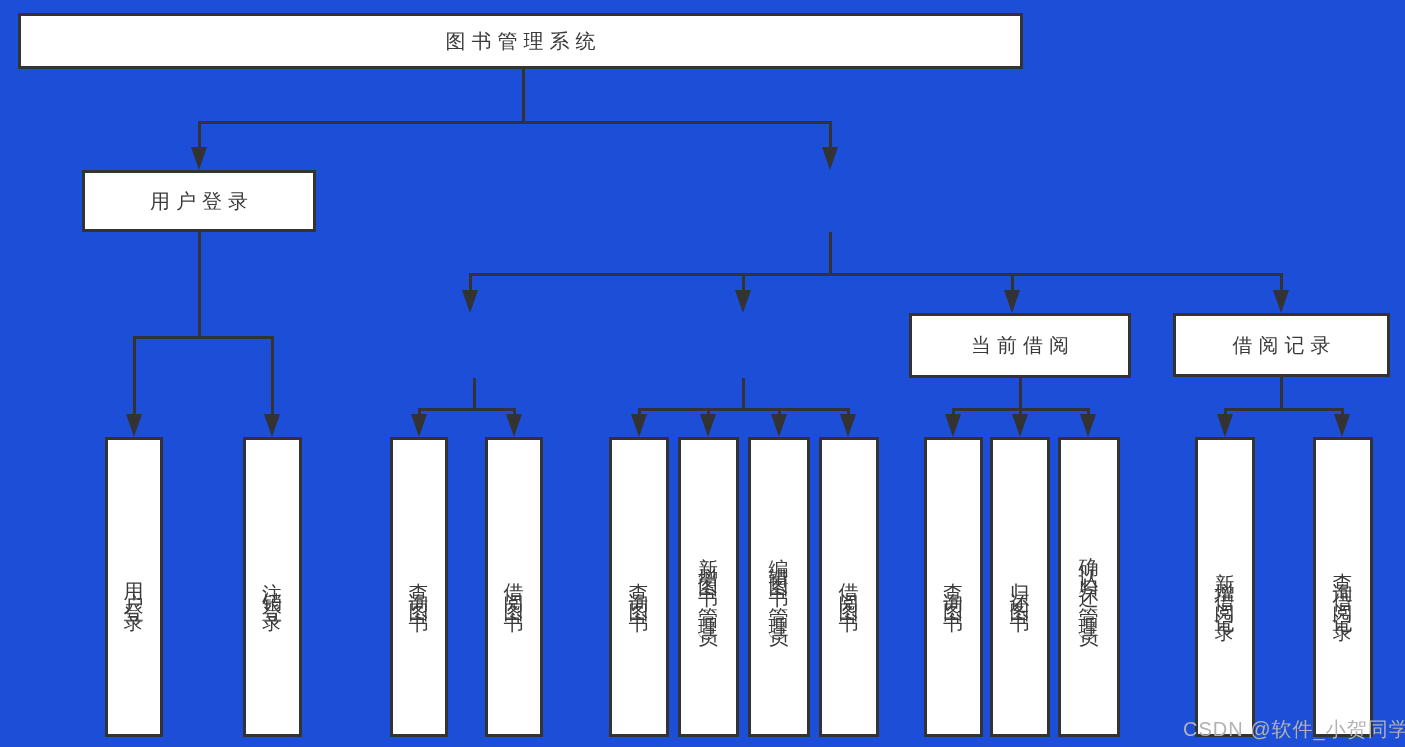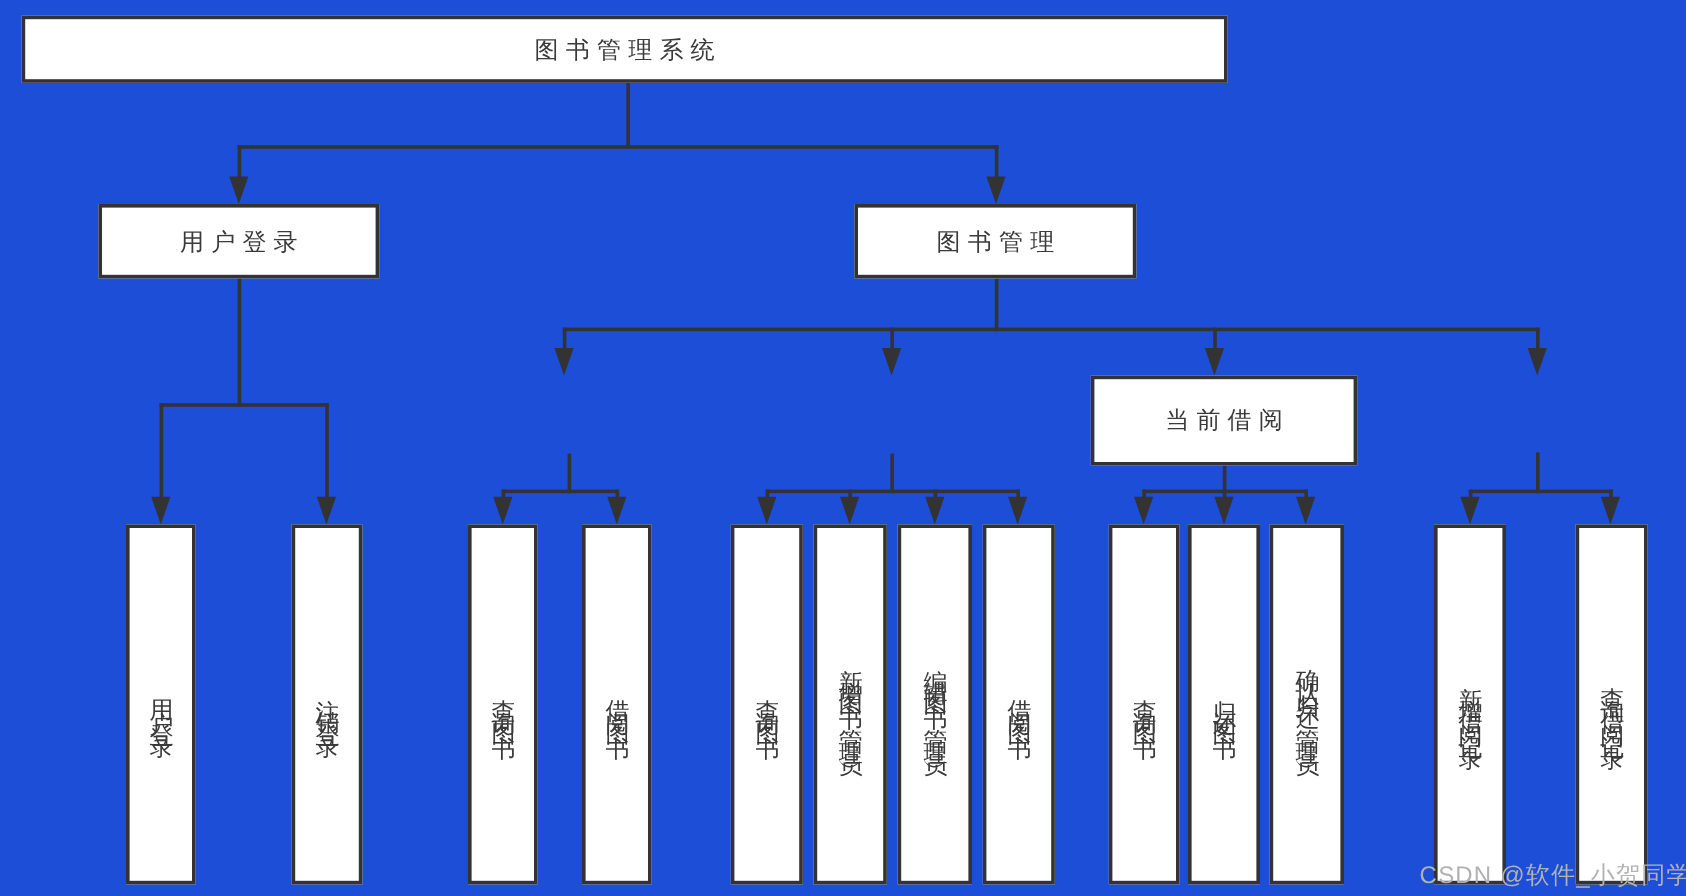--- a/index.html
+++ b/index.html
@@ -94,26 +94,26 @@
   <div class="vline" style="left:1341px; top:408px; height:10px;"></div>
   <div class="ah" style="left:1334px; top:414px;"></div>
 
   <div class="box" style="left:18px; top:13px; width:1005px; height:56px;">
     <span class="hlabel">图书管理系统</span>
   </div>
 
   <div class="box" style="left:82px; top:170px; width:234px; height:62px;">
     <span class="hlabel">用户登录</span>
   </div>
-  <div class="box" style="left:712px; top:170px; width:235px; height:62px;">
-    <span class="hlabel">图书管理</span>
+
+  <div class="box" style="left:909px; top:313px; width:222px; height:65px;">
+    <span class="hlabel">当前借阅</span>
   </div>
-
-  <div class="box" style="left:909px; top:313px; width:222px; height:75px;">
-    <span class="hlabel">当前借阅</span>
+  <div class="box" style="left:1173px; top:313px; width:217px; height:64px;">
+    <span class="hlabel">借阅记录</span>
   </div>
 
   <div class="box leaf" style="left:105px; top:437px; width:58px; height:300px;">
     <span>用户登录</span>
   </div>
   <div class="box leaf" style="left:243px; top:437px; width:59px; height:300px;">
     <span>注销登录</span>
   </div>
 
   <div class="box leaf" style="left:390px; top:437px; width:58px; height:300px;">

